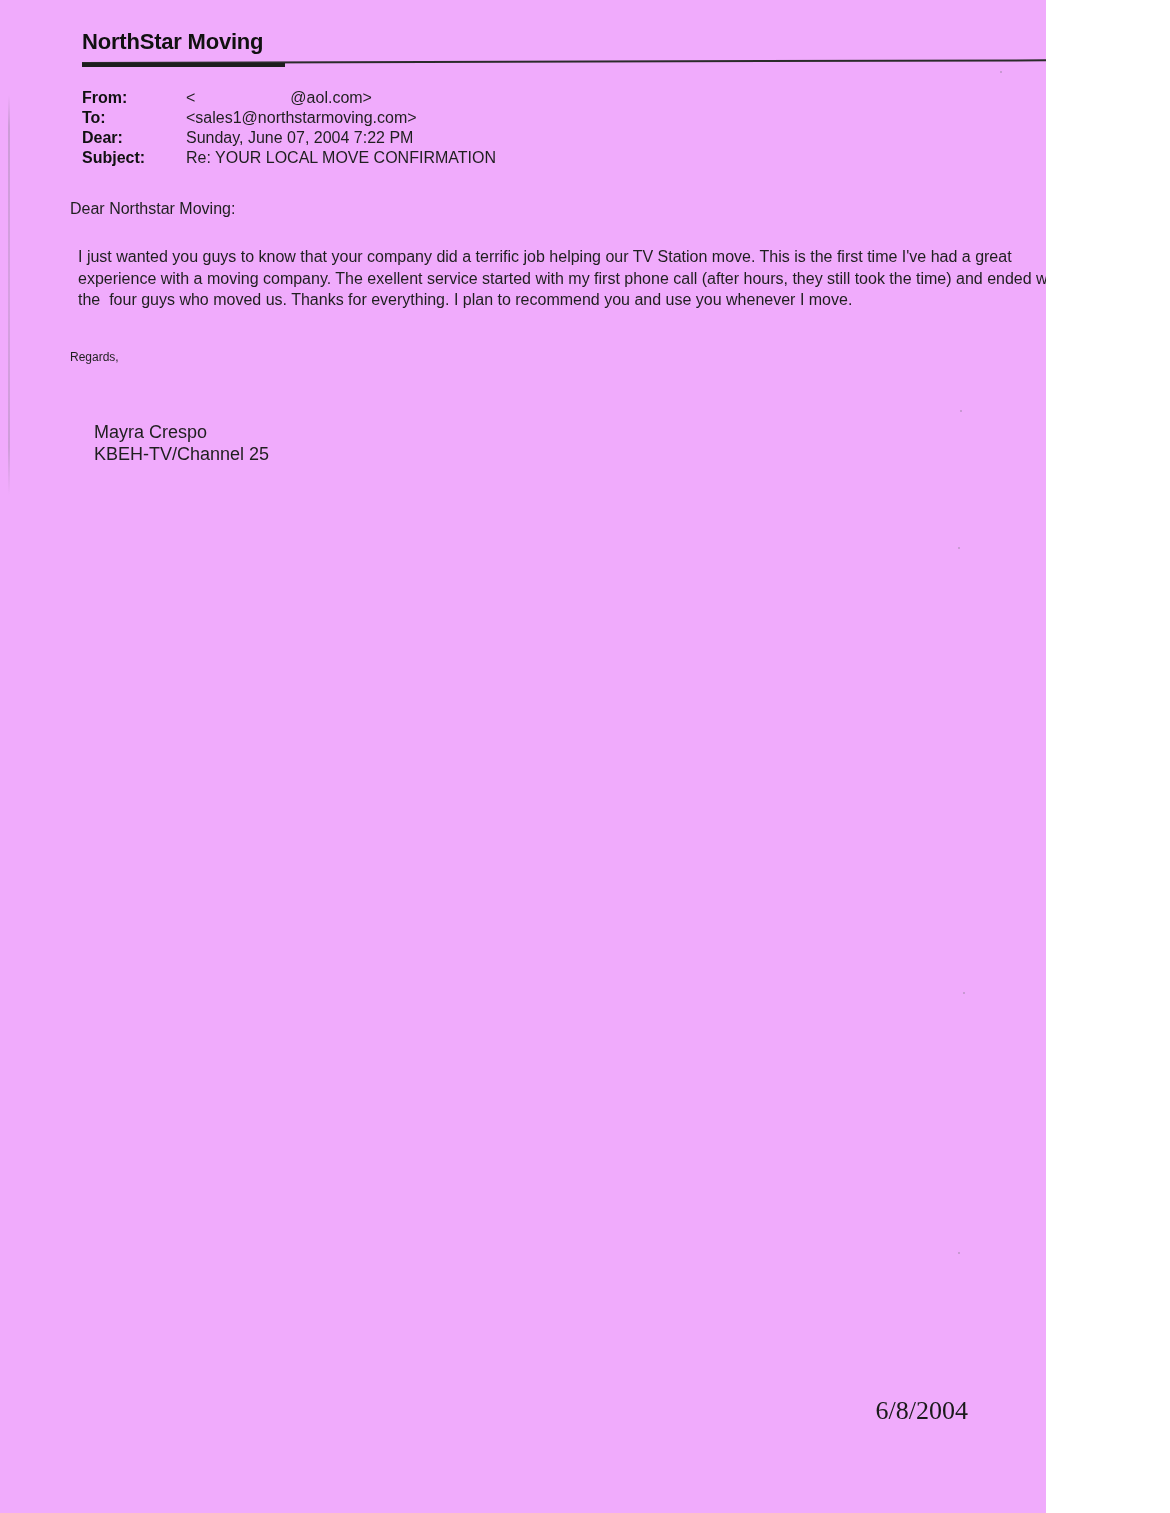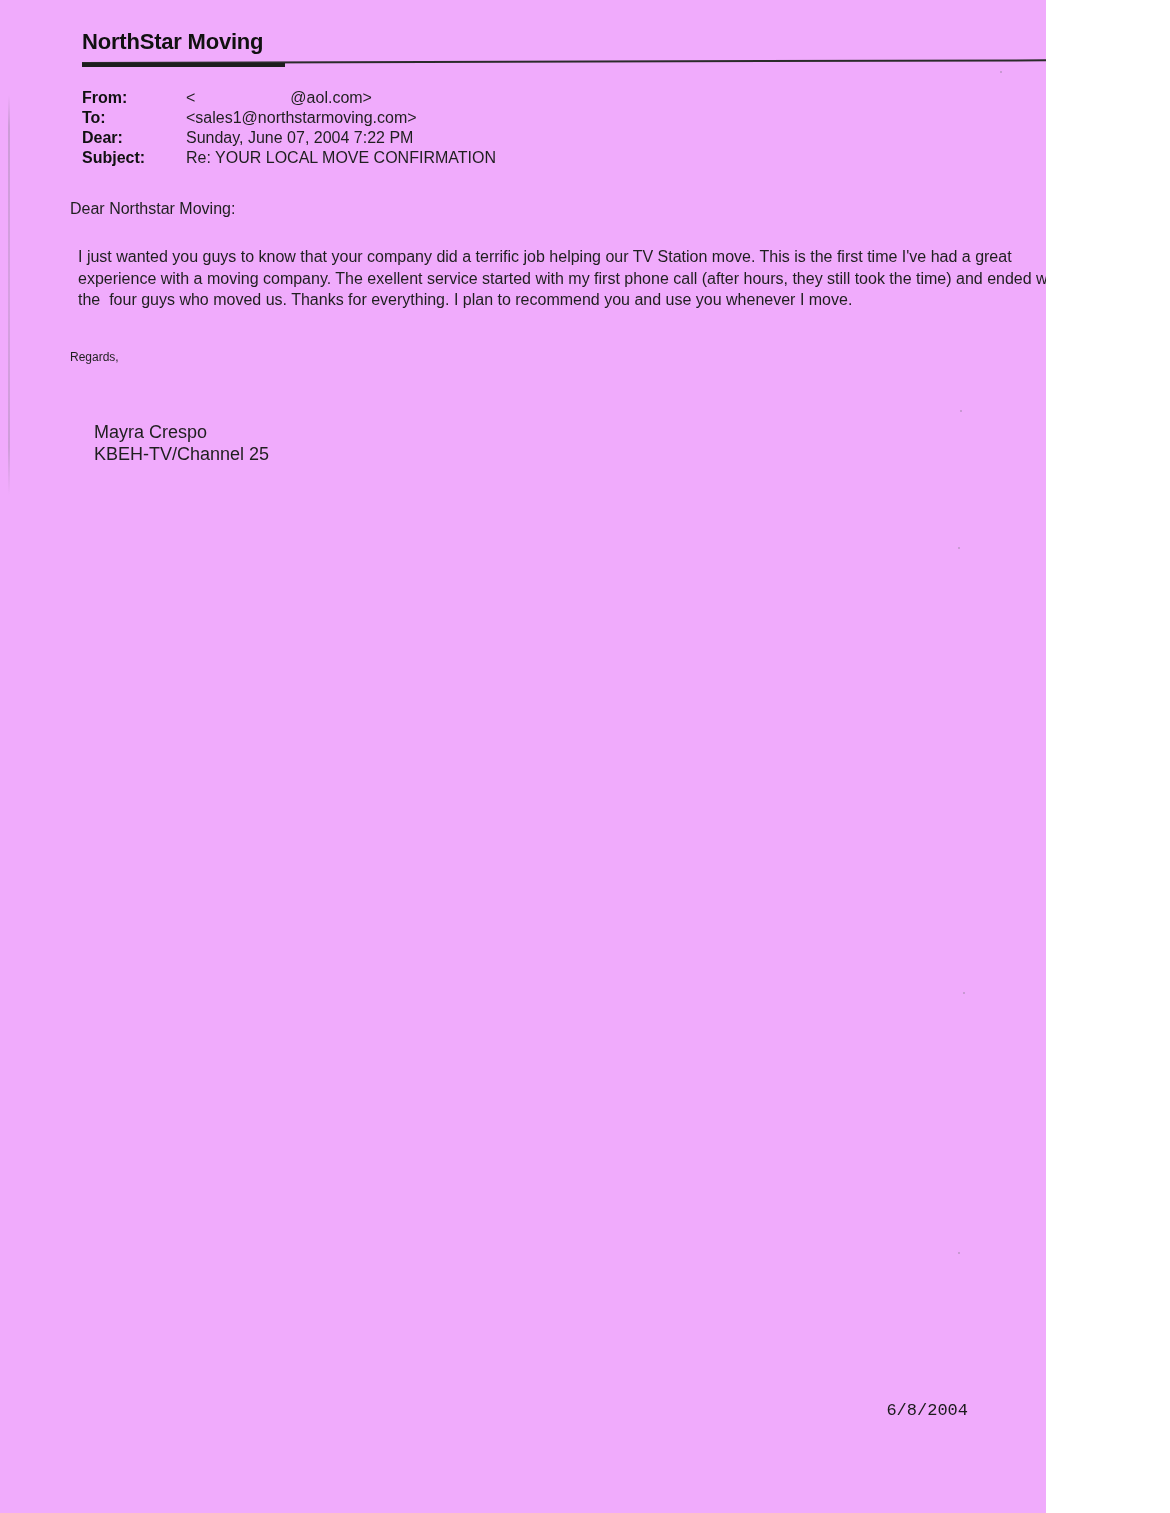--- a/index.html
+++ b/index.html
@@ -153,22 +153,22 @@
   }
   .signature div {
     white-space: nowrap;
   }
 
   
   .date-stamp {
     position: absolute;
     right: 78px;
     top: 1397px;
-    font-family: Liberation Mono, monospace;
-    font-size: 17px;
+    font-family: Liberation Serif, serif;
+    font-size: 26px;
     line-height: 28px;
     color: #1b1b1b;
     white-space: nowrap;
   }
 </style>
 </head>
 <body>
 
 <div class="page">
 

